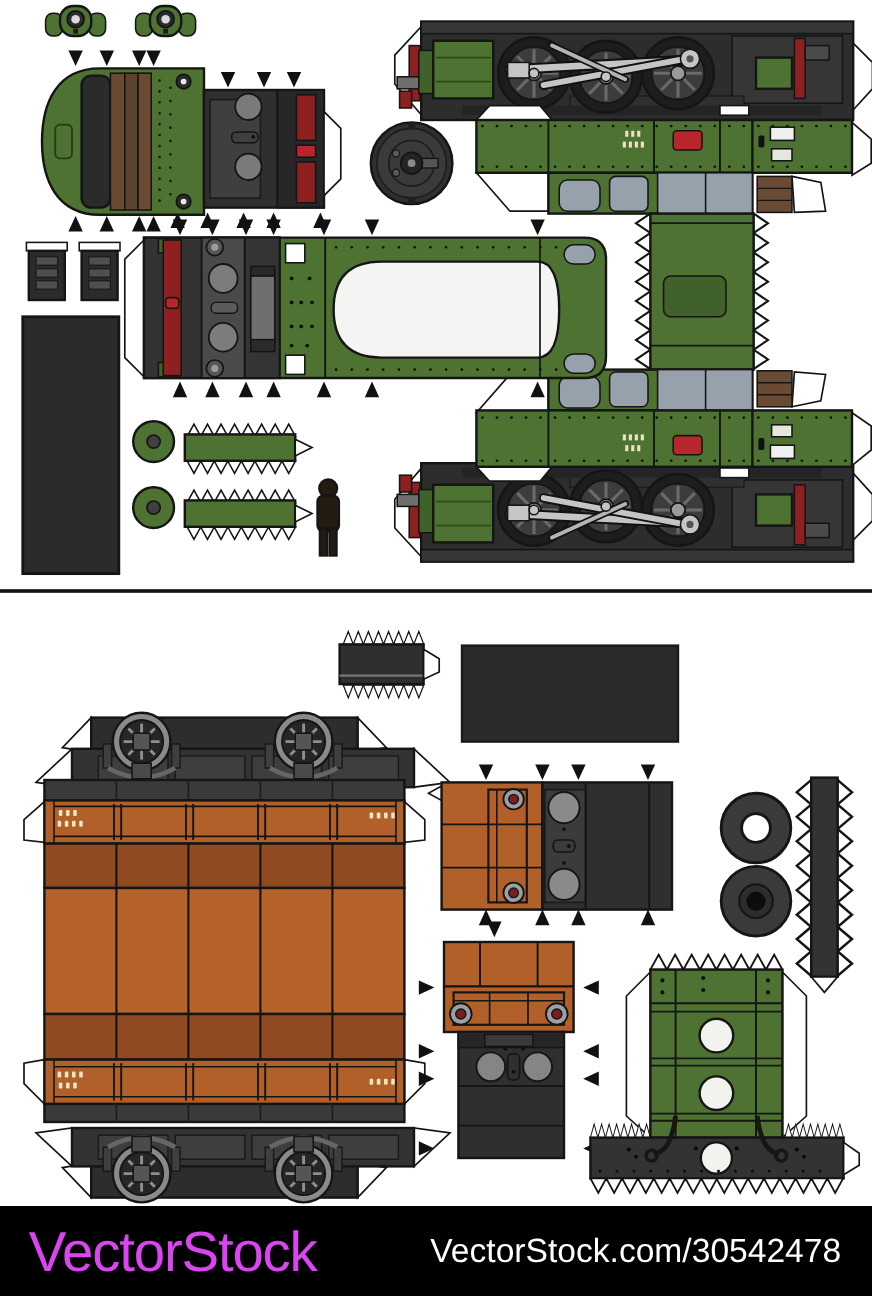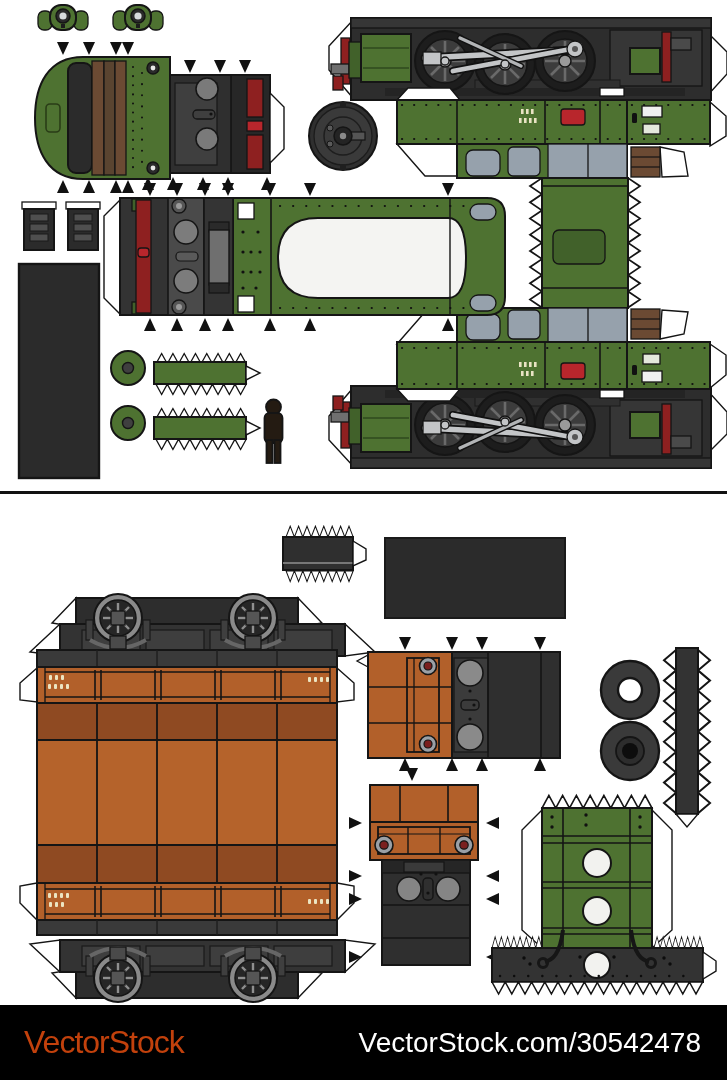--- a/index.html
+++ b/index.html
@@ -12,21 +12,21 @@
   .stl{fill:#c3c5c7}.win{fill:#96a1ac}
   .red{fill:#b8262c}.redD{fill:#8e2020}
   .brn{fill:#6b4a33}.brn2{fill:#5a4430}
   .org{fill:#b2602a}.orgD{fill:#8f4a22}.orgM{fill:#b5632b}.wht{fill:#ffffff}
   .o{stroke:#151515;stroke-width:2}
   .o1{stroke:#151515;stroke-width:1.3}
   .nf{fill:none}
   #footer{position:absolute;left:0;bottom:0;width:727px;height:75px;background:#000;
           display:flex;align-items:center;justify-content:space-between;
           padding:0 26px 0 24px;box-sizing:border-box;}
-  #footer .logo{color:#c2410c;font-size:32px;letter-spacing:-1px;text-align:right;}
+  #footer .logo{color:#d946ef;font-size:47px;letter-spacing:-1px;text-align:right;}
   #footer .url{color:#fff;font-size:28px;}
 </style>
 </head>
 <body>
 
 <div id="stage">
 <svg id="art" width="727" height="1005" viewBox="0 0 727 1005" xmlns="http://www.w3.org/2000/svg">
   <defs>
     <path id="zzh" d="M0,12 L6,0 L12,12 L18,0 L24,12 L30,0 L36,12 L42,0 L48,12 L54,0 L60,12 L66,0 L72,12 L78,0 L84,12 L90,0 L96,12 Z" fill="#fff" stroke="#151515" stroke-width="1.4"></path>
     <path id="zzv" d="M12,0 L0,6 L12,12 L0,18 L12,24 L0,30 L12,36 L0,42 L12,48 L0,54 L12,60 L0,66 L12,72 L0,78 L12,84 L0,90 L12,96 Z" fill="#fff" stroke="#151515" stroke-width="1.4"></path>

